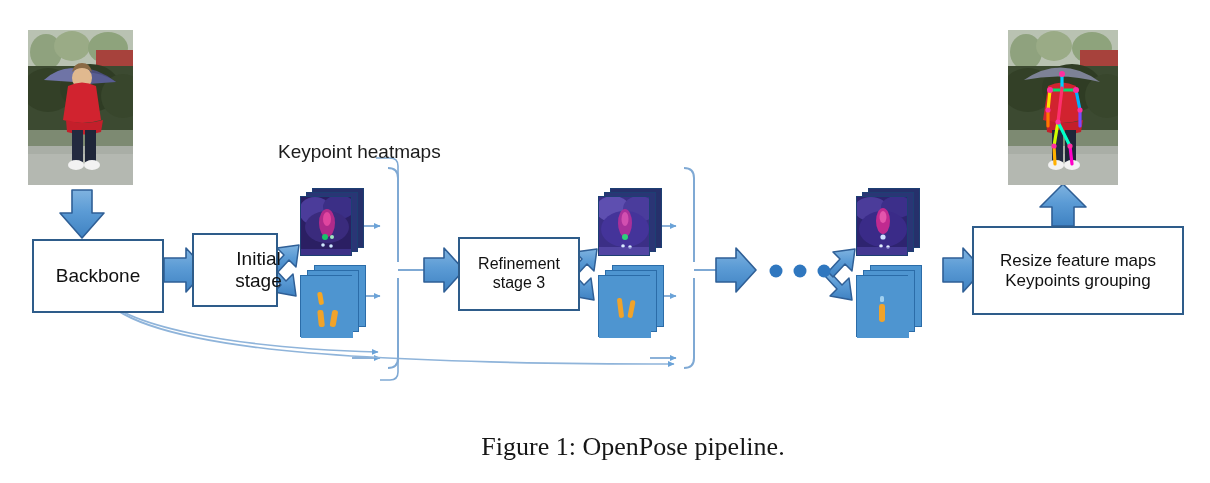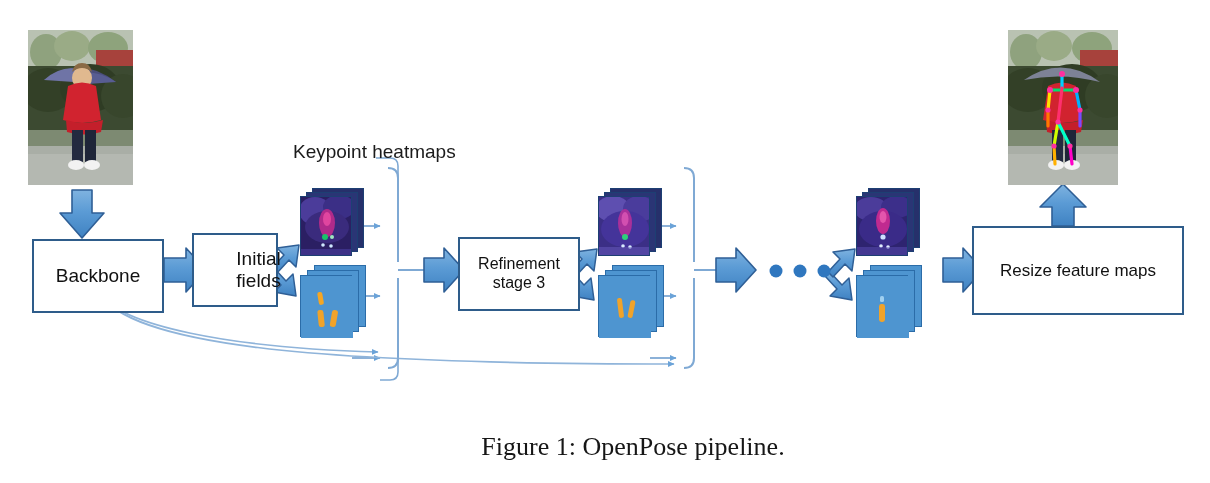--- a/index.html
+++ b/index.html
@@ -207,30 +207,31 @@
       </g>
     </svg>
   </div>
 
   <div class="pbox" style="left:32px;top:239px;width:132px;height:74px;font-size:19px;">
     <span>Backbone</span>
   </div>
 
   <div class="pbox" style="left:192px;top:233px;width:86px;height:74px;font-size:19px;padding-left:47px;">
     <span>Initial</span>
-    <span>fields</span>
+    <span>stage</span>
   </div>
 
   <div class="pbox" style="left:458px;top:237px;width:122px;height:74px;font-size:16px;">
     <span>Refinement</span>
     <span>stage 3</span>
   </div>
 
   <div class="pbox" style="left:972px;top:226px;width:212px;height:89px;font-size:17px;">
     <span>Resize feature maps</span>
+    <span>Keypoints grouping</span>
   </div>
 
   <div class="stack" style="left:300px;top:188px;width:64px;height:72px;">
     <div class="sheet hm" style="left:12px;top:0;width:52px;height:60px;background:#26306b;"></div>
     <div class="sheet hm" style="left:6px;top:4px;width:52px;height:60px;background:#2a3575;"></div>
     <div class="sheet hm" style="left:0;top:8px;width:52px;height:60px;">
       <svg width="52" height="60" viewBox="0 0 52 60">
         <rect width="52" height="60" fill="#2b1f63"></rect>
         <ellipse cx="14" cy="14" rx="16" ry="14" fill="#4b3c9a"></ellipse>
         <ellipse cx="38" cy="10" rx="16" ry="12" fill="#3b2f86"></ellipse>
@@ -314,18 +315,18 @@
     <div class="sheet paf" style="left:7px;top:5px;width:52px;height:62px;"></div>
     <div class="sheet paf" style="left:0;top:10px;width:52px;height:62px;">
       <svg width="52" height="62" viewBox="0 0 52 62">
         <rect width="52" height="62" fill="#4e95d0"></rect>
         <rect x="23" y="20" width="4" height="6" rx="1.6" fill="#9fd0f0"></rect>
         <rect x="22" y="28" width="6" height="18" rx="2.4" fill="#f0a32a"></rect>
       </svg>
     </div>
   </div>
 
-  <div class="lbl" style="left:278px;top:141px;font-size:19px;margin-left:15px;">Keypoint heatmaps</div>
+  <div class="lbl" style="left:278px;top:141px;font-size:19px;">Keypoint heatmaps</div>
 
 
   <div class="caption" style="top:432px;font-size:26px;padding-left:28px;">Figure 1: OpenPose pipeline.</div>
 
 </div>
 
 </body></html>

